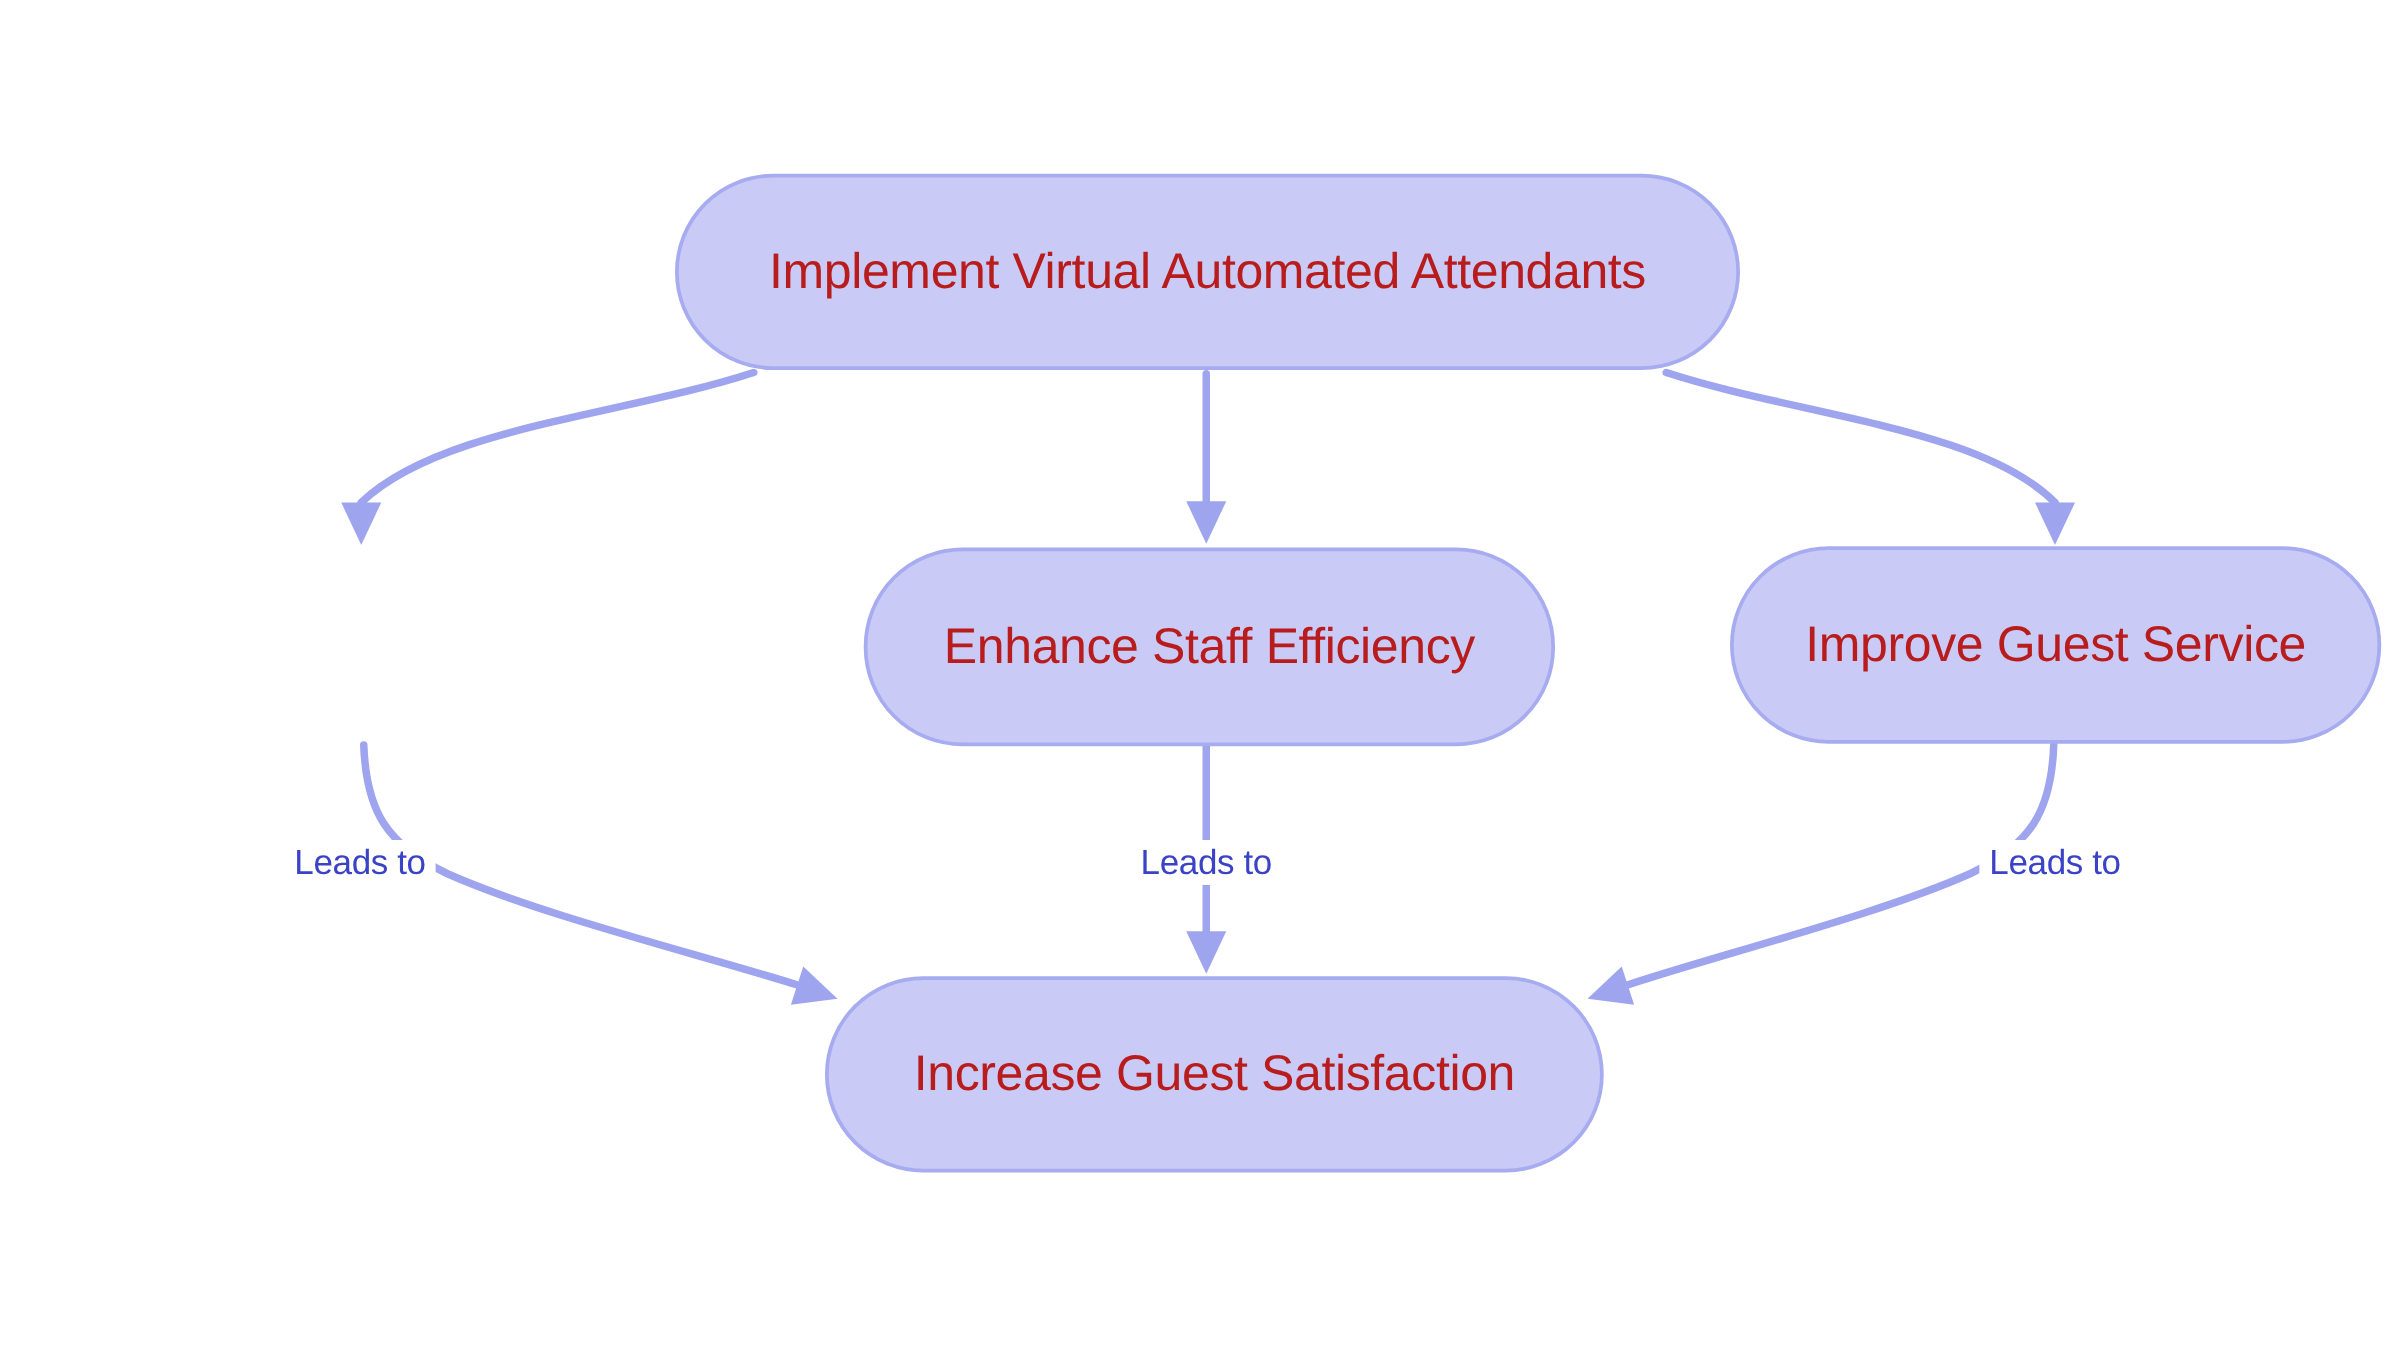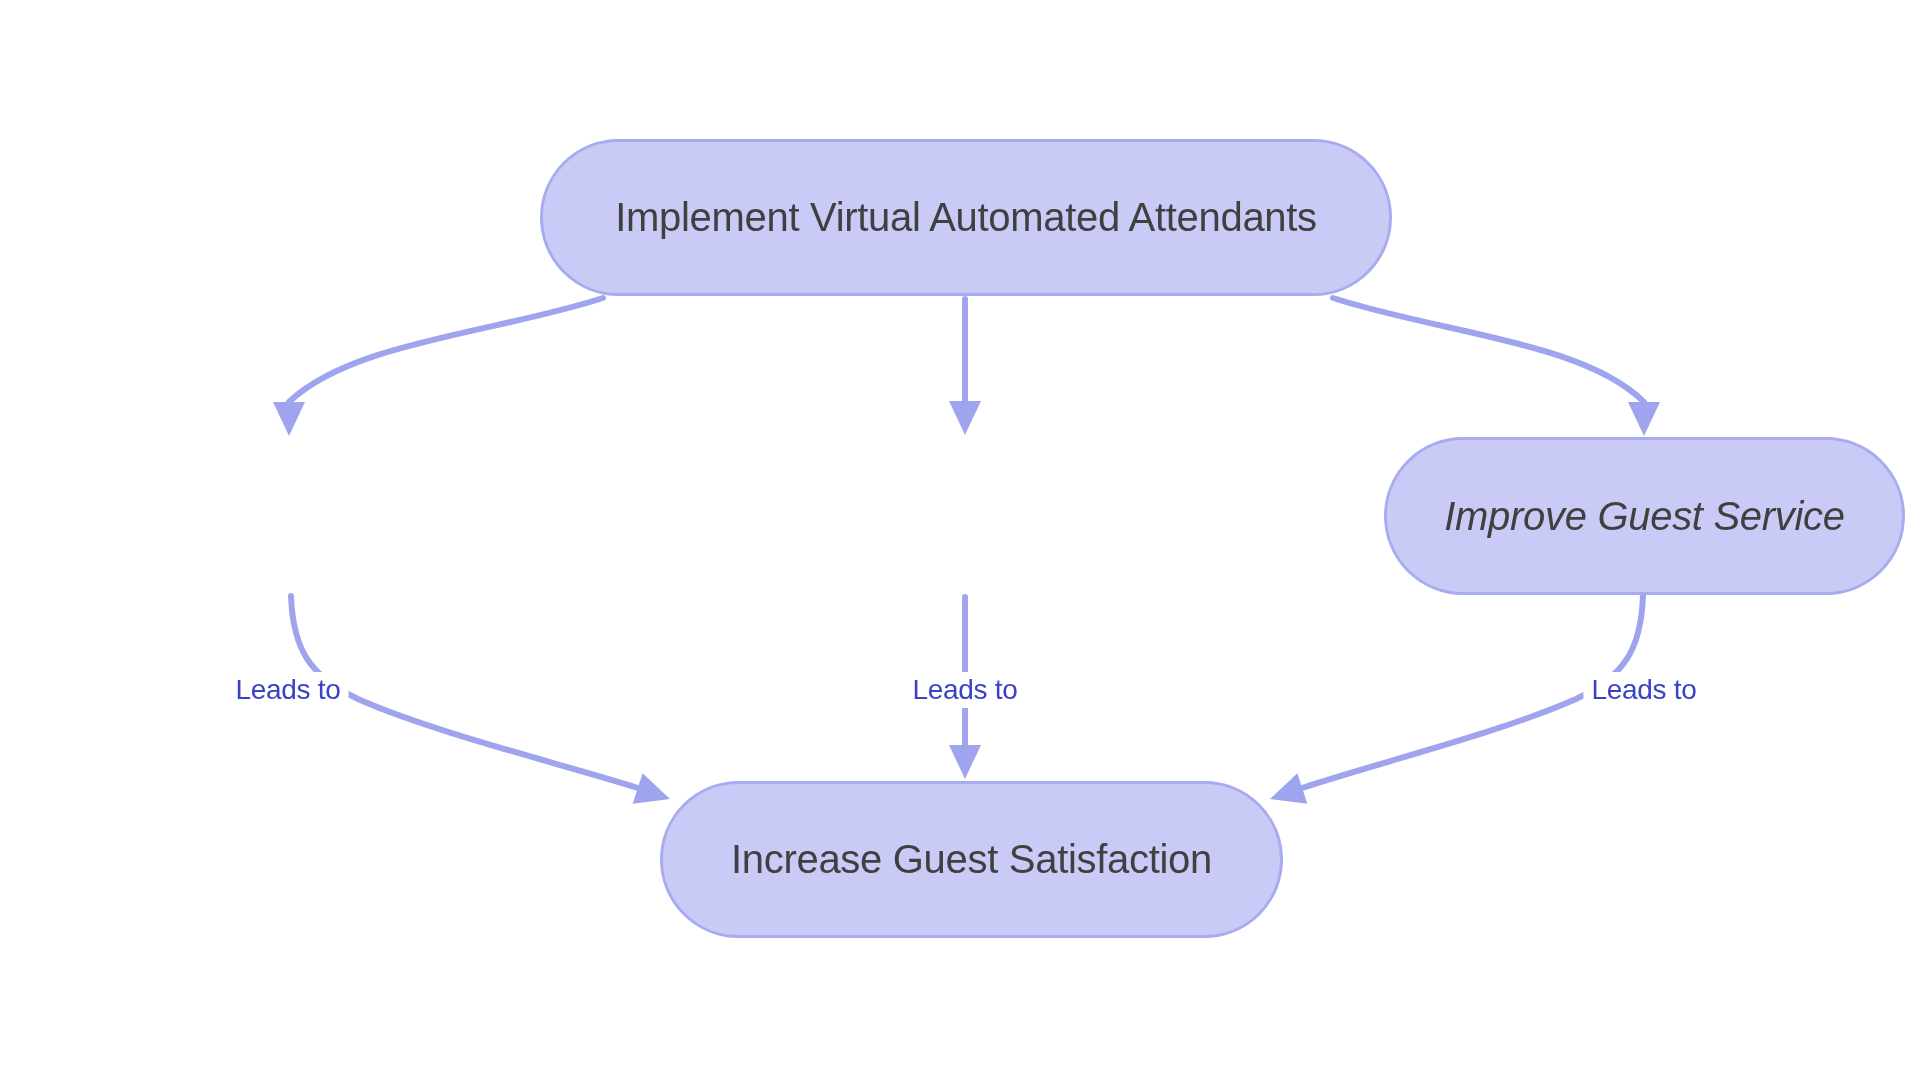--- a/index.html
+++ b/index.html
@@ -36,21 +36,21 @@
   .node {
     position: absolute;
     box-sizing: border-box;
     background: #c9cbf6;
     border: 3px solid #a7acf0;
     border-radius: 79px;
     display: flex;
     align-items: center;
     justify-content: center;
     text-align: center;
-    color: #404040;
+    color: #b91c1c;
     font-size: 40px;
     letter-spacing: -0.3px;
     z-index: 3;
     white-space: nowrap;
   }
   .edge-label {
     position: absolute;
     transform: translate(-50%, -50%);
     background: #ffffff;
     color: #3a43c6;
@@ -89,22 +89,25 @@
 
   <div class="edge-label" style="left:288px; top:690px;">Leads to</div>
   <div class="edge-label" style="left:965px; top:690px;">Leads to</div>
   <div class="edge-label" style="left:1644px; top:690px;">Leads to</div>
 
   <div class="node" style="left:540px; top:139px; width:852px; height:157px;">
     <span>Implement Virtual Automated Attendants</span>
   </div>
 
 
+  <div class="node" style="left:691px; top:438px; width:553px; height:159px;">
+    <span>Enhance Staff Efficiency</span>
+  </div>
 
-  <div class="node" style="left:1384px; top:437px; width:521px; height:158px;font-style:italic;">
+  <div class="node" style="left:1384px; top:437px; width:521px; height:158px;">
     <span>Improve Guest Service</span>
   </div>
 
   <div class="node" style="left:660px; top:781px; width:623px; height:157px;">
     <span>Increase Guest Satisfaction</span>
   </div>
 
 </div>
 
 </body></html>

